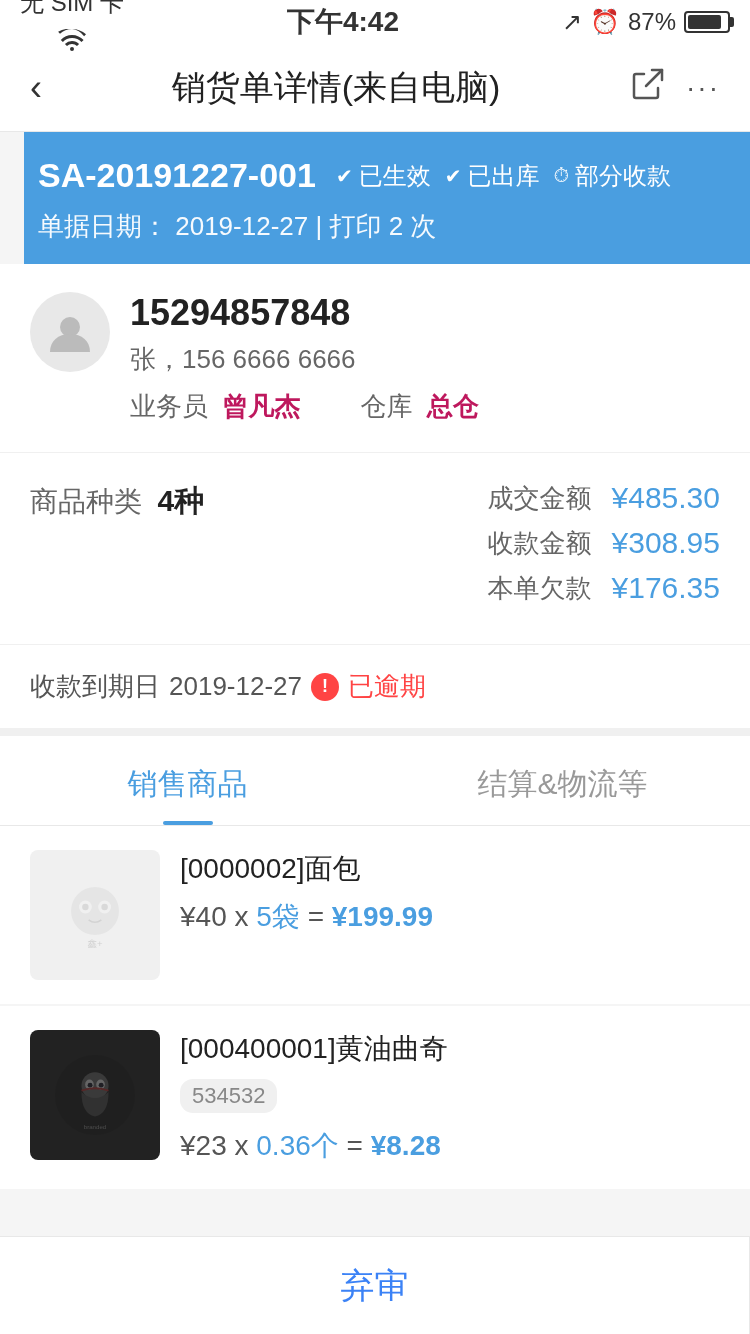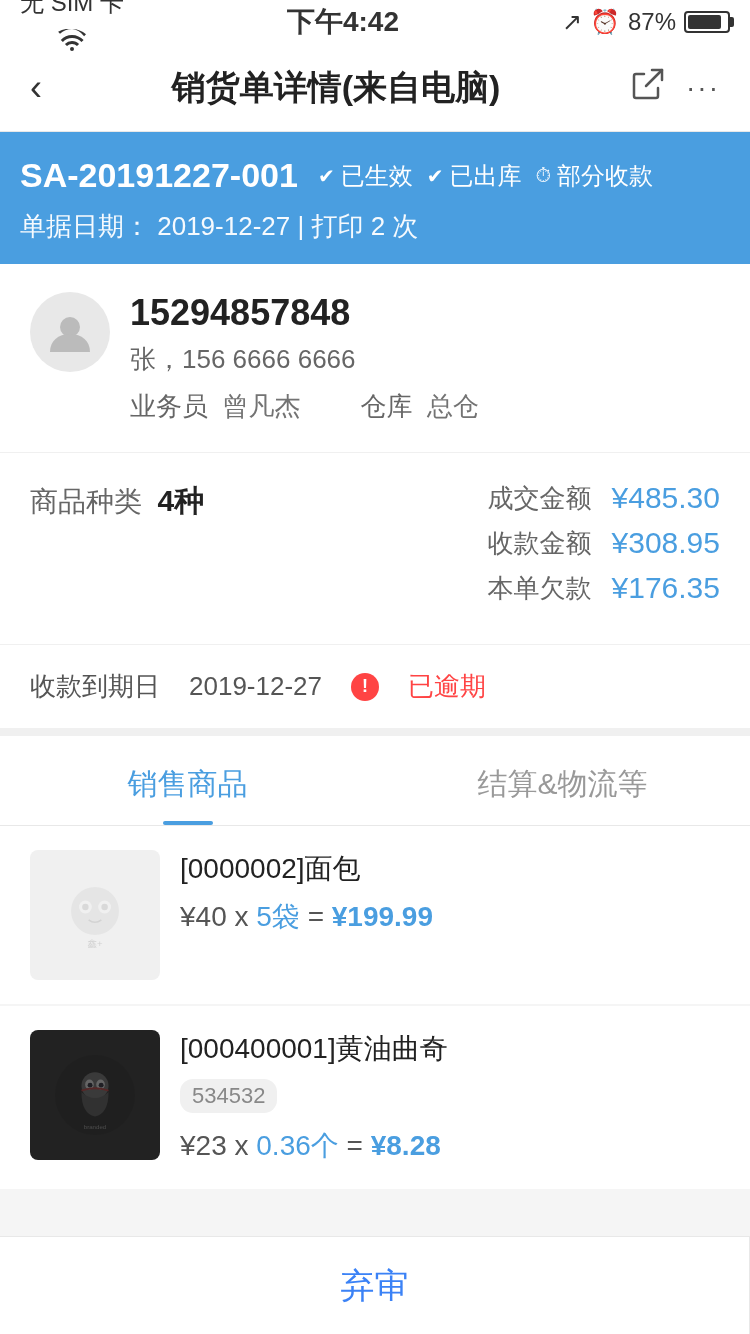--- a/index.html
+++ b/index.html
@@ -64,36 +64,37 @@
       padding: 0 30px;
       border-bottom: 1px solid #e8e8e8;
     }
     .nav-back {
       font-size: 36px;
       color: #333;
       cursor: pointer;
     }
     .nav-title {
       font-size: 34px;
-      font-weight: 700;
+      font-weight: 400;
       color: #222;
     }
     .nav-right {
       display: flex;
       align-items: center;
       gap: 20px;
     }
     .nav-share-icon { font-size: 32px; color: #555; }
     .nav-more-icon { font-size: 28px; color: #555; letter-spacing: 2px; }
 
     
     .order-header {
       background: #4A9EE0;
-      padding: 24px 20px 20px;
+      padding: 24px 14px 20px;
       color: #fff;
+      margin-left: 24px;
     }
     .order-id-row {
       display: flex;
       align-items: center;
       gap: 20px;
       flex-wrap: wrap;
       margin-bottom: 14px;
     }
     .order-id {
       font-size: 34px;
@@ -149,22 +150,22 @@
       color: #666;
       margin-bottom: 12px;
     }
     .customer-meta {
       display: flex;
       gap: 60px;
       font-size: 26px;
       color: #666;
     }
     .customer-meta span b {
-      color: #737373;
-      font-weight: 400;
+      color: #be185d;
+      font-weight: 700;
     }
 
     
     .stats-section {
       background: #fff;
       padding: 28px 30px;
       border-bottom: 1px solid #f0f0f0;
       display: flex;
       justify-content: space-between;
       align-items: flex-start;
@@ -185,21 +186,21 @@
 
     
     .due-section {
       background: #fff;
       padding: 24px 30px;
       border-bottom: 8px solid #f0f0f0;
       font-size: 26px;
       color: #555;
       display: flex;
       align-items: center;
-      gap: 29px;
+      gap: 9px;
     }
     .overdue-badge {
       background: #FF4444;
       color: #fff;
       border-radius: 50%;
       width: 28px;
       height: 28px;
       display: inline-flex;
       align-items: center;
       justify-content: center;

